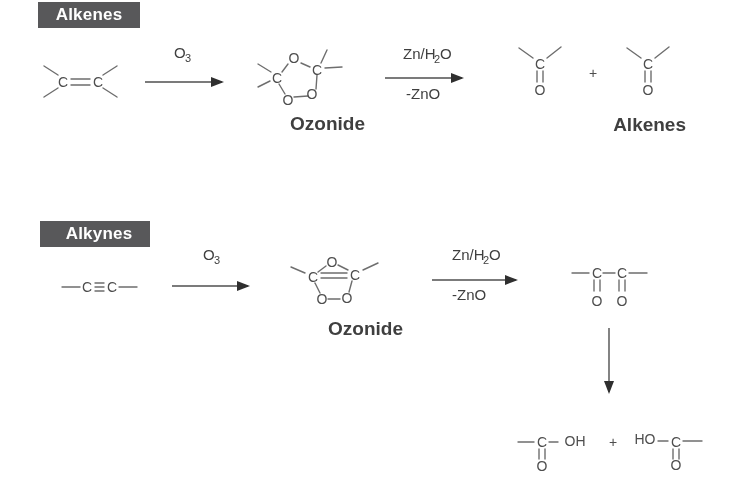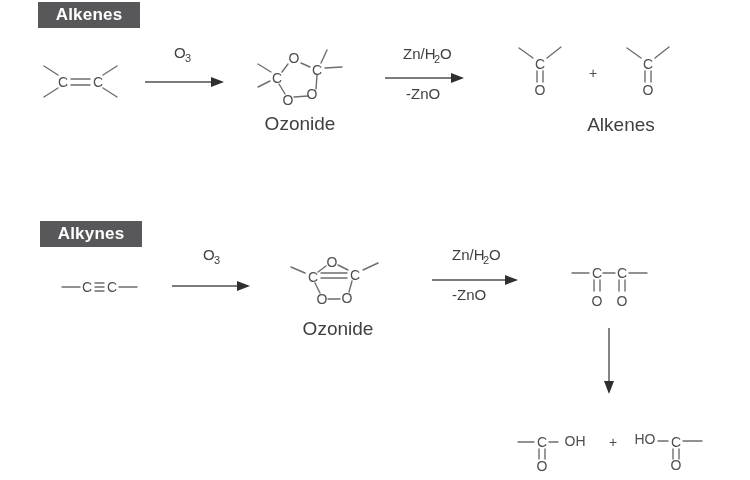--- a/index.html
+++ b/index.html
@@ -8,24 +8,24 @@
     background:var(--bg,#ffffff);
     font-family:"Liberation Sans","DejaVu Sans",sans-serif;
   }
   .badge{
     position:absolute;width:102px;height:26px;line-height:26px;
     background:var(--badge-bg,#58585a);color:var(--badge-text,#ffffff);
     font-size:17px;font-weight:bold;text-align:center;border-radius:0;
     letter-spacing:.2px;
   }
   .badge.alkenes{left:38px;top:2px;}
-  .badge.alkynes{left:40px;top:221px;}
+  .badge.alkynes{left:40px;top:221px;padding-left:8px;}
   .struct-label{
-    position:absolute;width:130px;text-align:center;
-    color:var(--label,#3f3f3f);font-size:19px;font-weight:normal;
+    position:absolute;width:130px;text-align:right;
+    color:var(--label,#3f3f3f);font-size:19px;font-weight:bold;
   }
   .lbl-ozonide-1{left:235px;top:113px;}
   .lbl-aldehyde{left:556px;top:114px;}
   .lbl-ozonide-2{left:273px;top:318px;}
   svg{position:absolute;left:0;top:0;}
   .bond{stroke:var(--bond,#6e6e6e);stroke-width:1.4;fill:none;stroke-linecap:round;}
   .arrow{stroke:var(--arrow,#4f4f4f);stroke-width:1.4;fill:none;}
   .atom{fill:var(--atom,#4d4d4d);font-size:14px;font-weight:normal;}
   .reagent{fill:var(--label,#3f3f3f);font-size:15px;}
   .sub{fill:var(--label,#3f3f3f);font-size:11px;}

